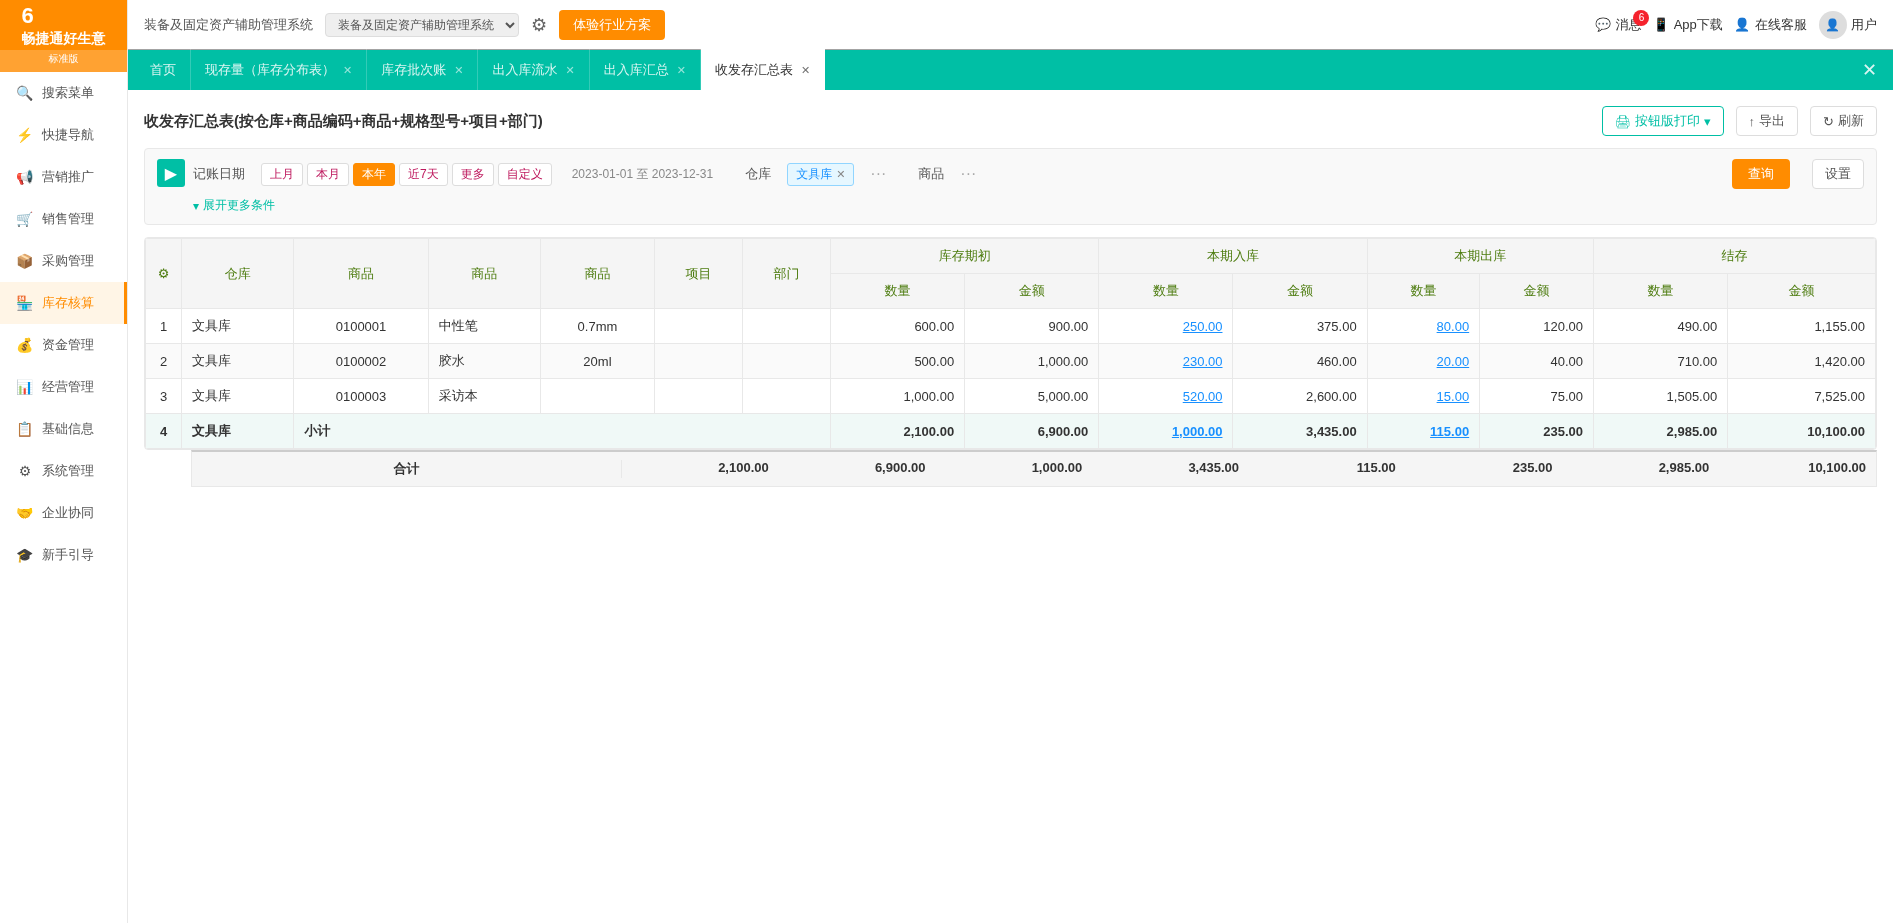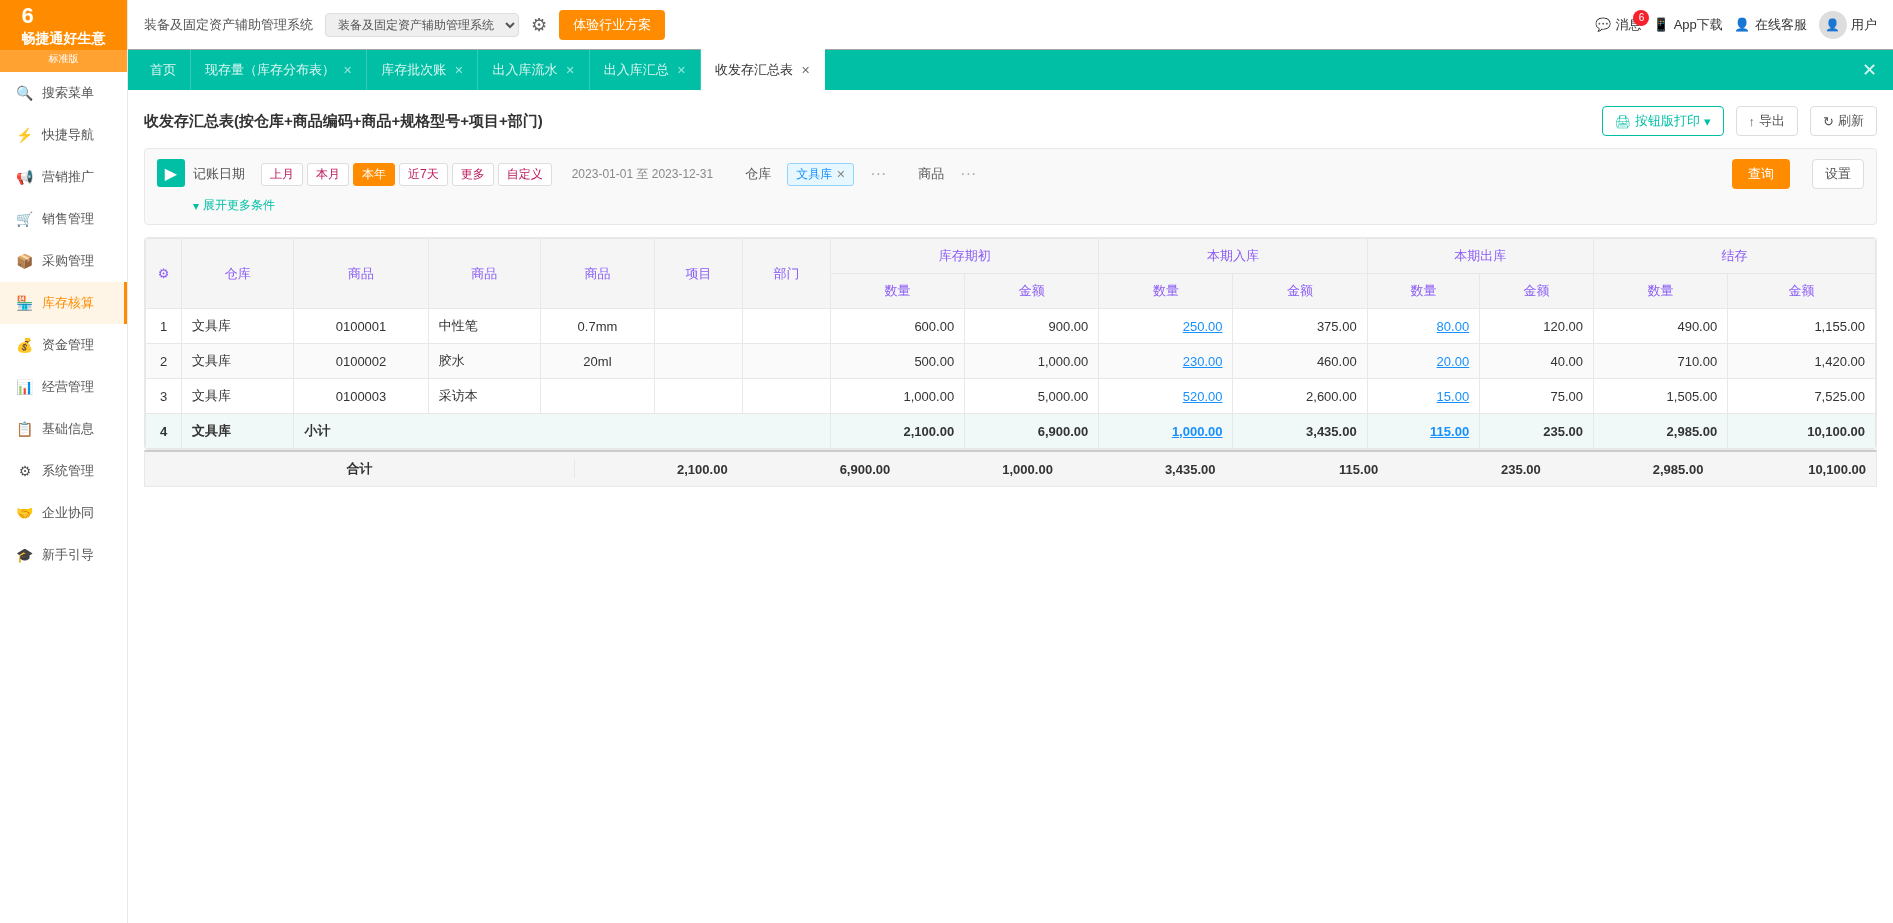--- a/index.html
+++ b/index.html
@@ -55,21 +55,21 @@
     .filter-dots { color: #aaa; cursor: pointer; font-size: 16px; }
     .expand-btn { color: #00bfa5; cursor: pointer; font-size: 12px; display: flex; align-items: center; gap: 4px; margin-top: 8px; }
     .filter-toggle { width: 28px; height: 28px; background: #00bfa5; color: white; border: none; border-radius: 3px; cursor: pointer; display: flex; align-items: center; justify-content: center; font-size: 16px; flex-shrink: 0; }
     .btn-query { background: #ff8c00; color: #fff; border: none; padding: 6px 16px; border-radius: 4px; cursor: pointer; font-size: 13px; }
     .btn-settings-small { border: 1px solid #ddd; color: #555; background: #fff; padding: 5px 12px; border-radius: 4px; cursor: pointer; font-size: 13px; }
 
     
     .table-container { border: 1px solid #e8e8e8; border-radius: 4px; overflow: auto; }
     table { width: 100%; border-collapse: collapse; font-size: 13px; }
     thead tr { background: #f5f5f5; }
-    thead th { padding: 8px 10px; text-align: center; border: 1px solid #e8e8e8; color: #8b5cf6; font-weight: normal; white-space: nowrap; }
+    thead th { padding: 8px 10px; text-align: center; border: 1px solid #e8e8e8; color: #4d7c0f; font-weight: normal; white-space: nowrap; }
     tbody tr { background: #fff; }
     tbody tr:nth-child(even) { background: #fafafa; }
     tbody td { padding: 8px 10px; text-align: center; border: 1px solid #e8e8e8; color: #333; white-space: nowrap; }
     tbody td.left { text-align: left; }
     tbody td.num { text-align: right; }
     tbody td a { color: #1890ff; text-decoration: underline; cursor: pointer; }
     .subtotal-row td { font-weight: bold; background: #f0f9f7; }
 
     
     .gear-cell { width: 36px; }
@@ -349,21 +349,21 @@
             <td class="num"><strong>3,435.00</strong></td>
             <td class="num"><a><strong>115.00</strong></a></td>
             <td class="num"><strong>235.00</strong></td>
             <td class="num"><strong>2,985.00</strong></td>
             <td class="num"><strong>10,100.00</strong></td>
           </tr>
         </tbody>
       </table>
     </div>
 
-    <div style="border:1px solid #e8e8e8;border-top:2px solid #ccc;background:#f5f5f5;display:flex;align-items:center;padding:8px 0;">
+    <div style="border:1px solid #e8e8e8;border-top:2px solid #ccc;background:#f5f5f5;display:flex;padding:8px 0;margin-left:47px;">
       <div style="width:430px;text-align:center;font-weight:bold;border-right:1px solid #e8e8e8;padding:0 10px;">合计</div>
       <div style="flex:1;display:flex;">
         <div style="flex:1;text-align:right;padding:0 10px;font-weight:bold;">2,100.00</div>
         <div style="flex:1;text-align:right;padding:0 10px;font-weight:bold;">6,900.00</div>
         <div style="flex:1;text-align:right;padding:0 10px;font-weight:bold;">1,000.00</div>
         <div style="flex:1;text-align:right;padding:0 10px;font-weight:bold;">3,435.00</div>
         <div style="flex:1;text-align:right;padding:0 10px;font-weight:bold;">115.00</div>
         <div style="flex:1;text-align:right;padding:0 10px;font-weight:bold;">235.00</div>
         <div style="flex:1;text-align:right;padding:0 10px;font-weight:bold;">2,985.00</div>
         <div style="flex:1;text-align:right;padding:0 10px;font-weight:bold;">10,100.00</div>

